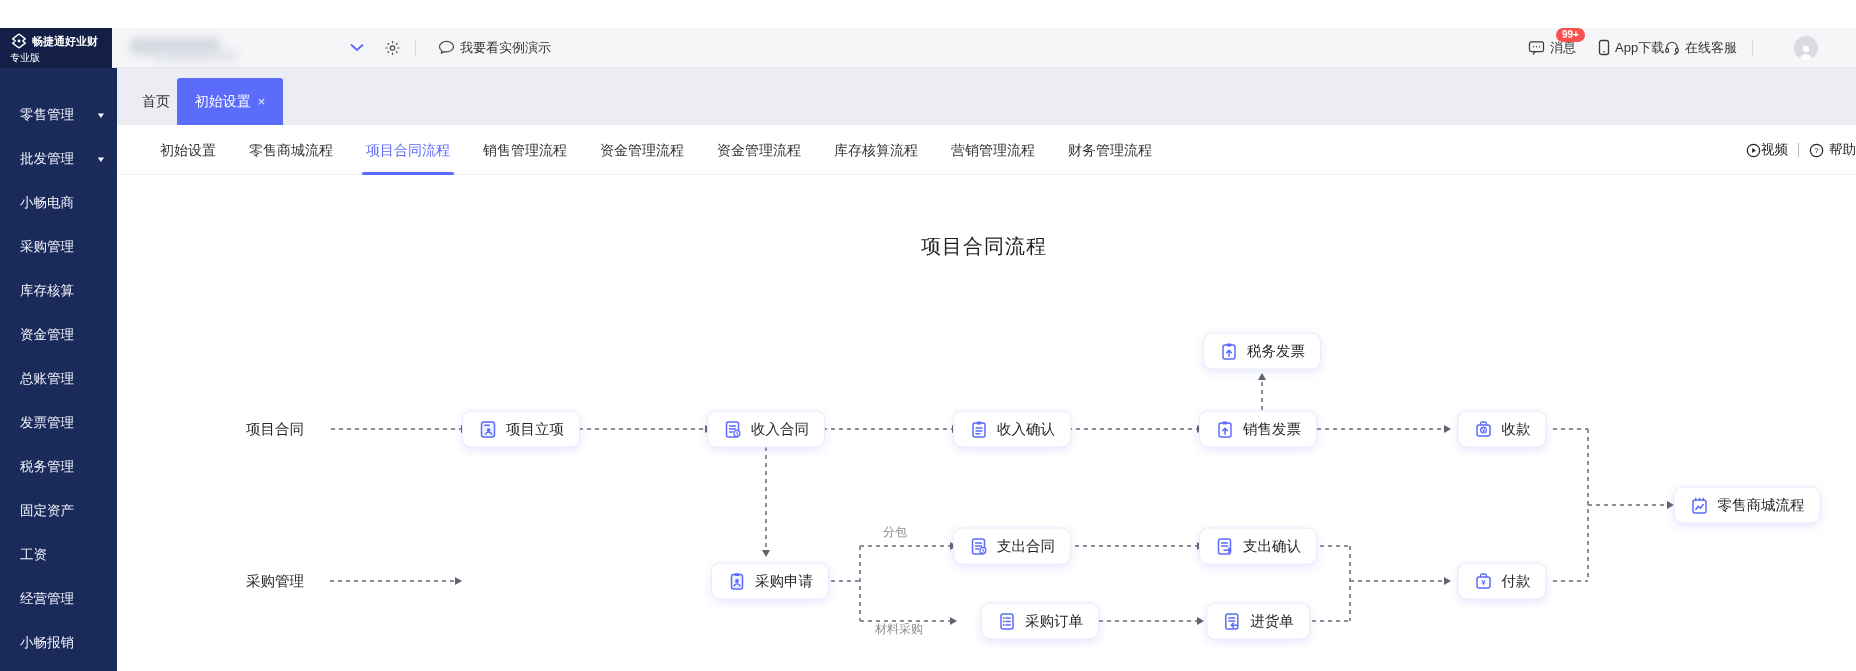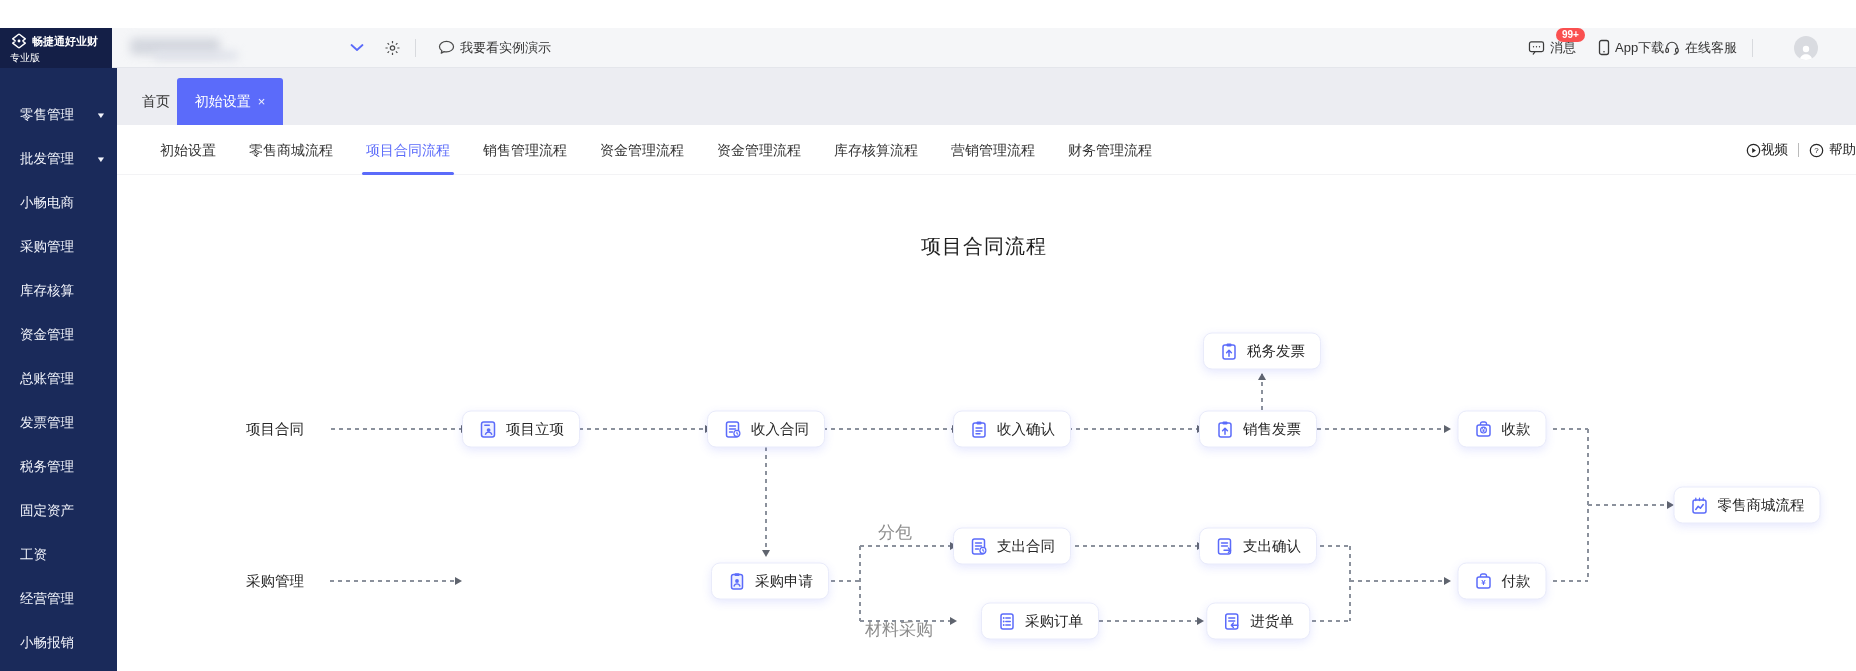--- a/index.html
+++ b/index.html
@@ -53,21 +53,21 @@
   .seg{position:absolute;}
   .seg-h{height:2px;background:repeating-linear-gradient(to right,var(--dash) 0 4px,transparent 4px 8px);}
   .seg-v{width:2px;background:repeating-linear-gradient(to bottom,var(--dash) 0 4px,transparent 4px 8px);}
   .arr{position:absolute;width:0;height:0;}
   .arr-right{border-top:4px solid transparent;border-bottom:4px solid transparent;border-left:7px solid var(--arrow);}
   .arr-up{border-left:4px solid transparent;border-right:4px solid transparent;border-bottom:7px solid var(--arrow);}
   .arr-down{border-left:4px solid transparent;border-right:4px solid transparent;border-top:7px solid var(--arrow);}
   .flow-node{position:absolute;transform:translate(-50%,-50%);height:37px;display:inline-flex;align-items:center;gap:8px;padding:0 15px;background:#fff;border:1px solid #e9ebfa;border-radius:9px;box-shadow:0 3px 10px rgba(100,110,250,.16);font-size:14.5px;color:#262626;cursor:pointer;white-space:nowrap;z-index:3;}
   .flow-node svg{flex:0 0 auto;}
   .row-label{position:absolute;transform:translate(-50%,-50%);font-size:14.5px;color:#262626;white-space:nowrap;z-index:2;}
-  .edge-label{position:absolute;transform:translate(-50%,-50%);font-size:17px;color:#8c8c8c;white-space:nowrap;z-index:2;}
+  .edge-label{position:absolute;transform:translate(-50%,-50%);font-size:12px;color:#8c8c8c;white-space:nowrap;z-index:2;}
 </style>
 </head>
 <body>
 
 <div class="logo-block">
   <div class="logo-row">
     <span style="display:inline-flex;">
       <svg width="18" height="18" viewBox="0 0 20 20" fill="none">
         <path d="M10 2.2L3 7.6l3.2 2.4M10 2.2l7 5.4-3.2 2.4M10 17.8L3 12.4l3.2-2.4M10 17.8l7-5.4-3.2-2.4" stroke="#fff" stroke-width="1.6" stroke-linejoin="round"></path>
         <circle cx="10" cy="10" r="1.6" fill="#fff"></circle>

